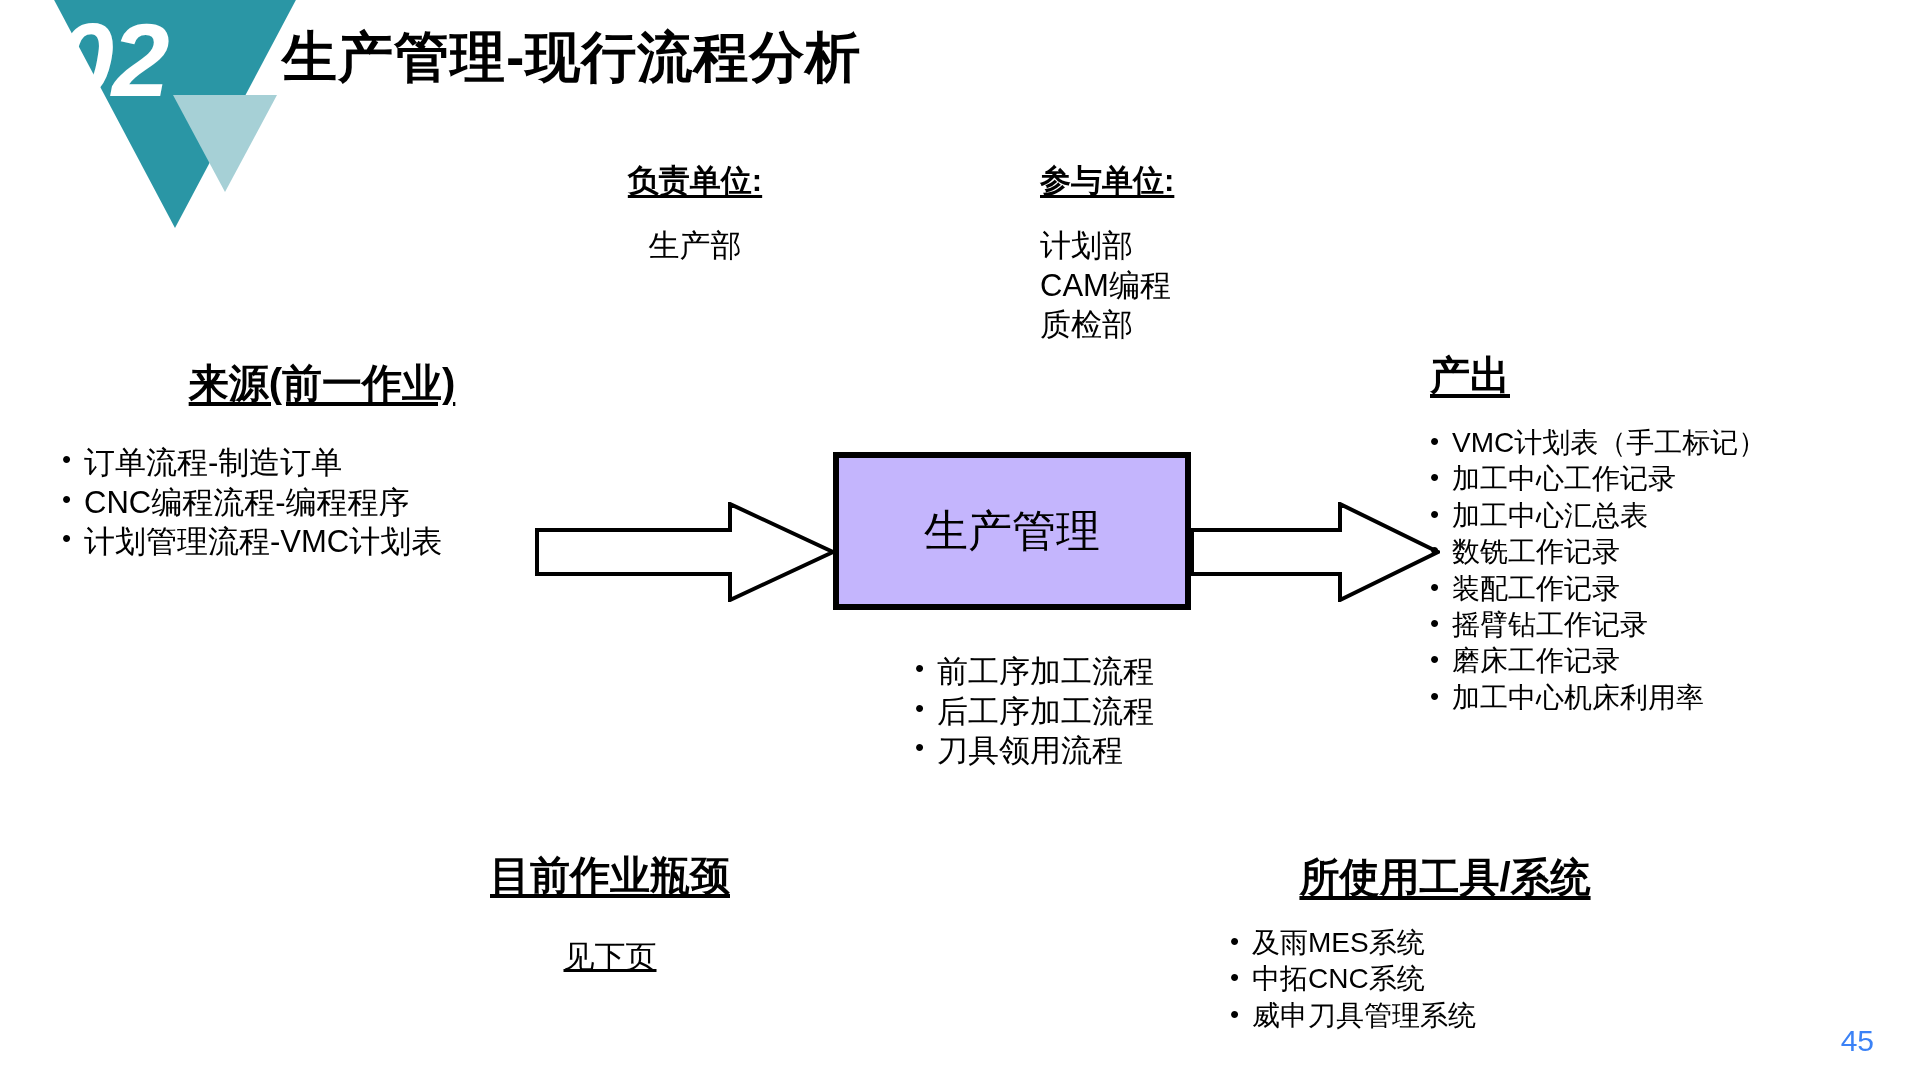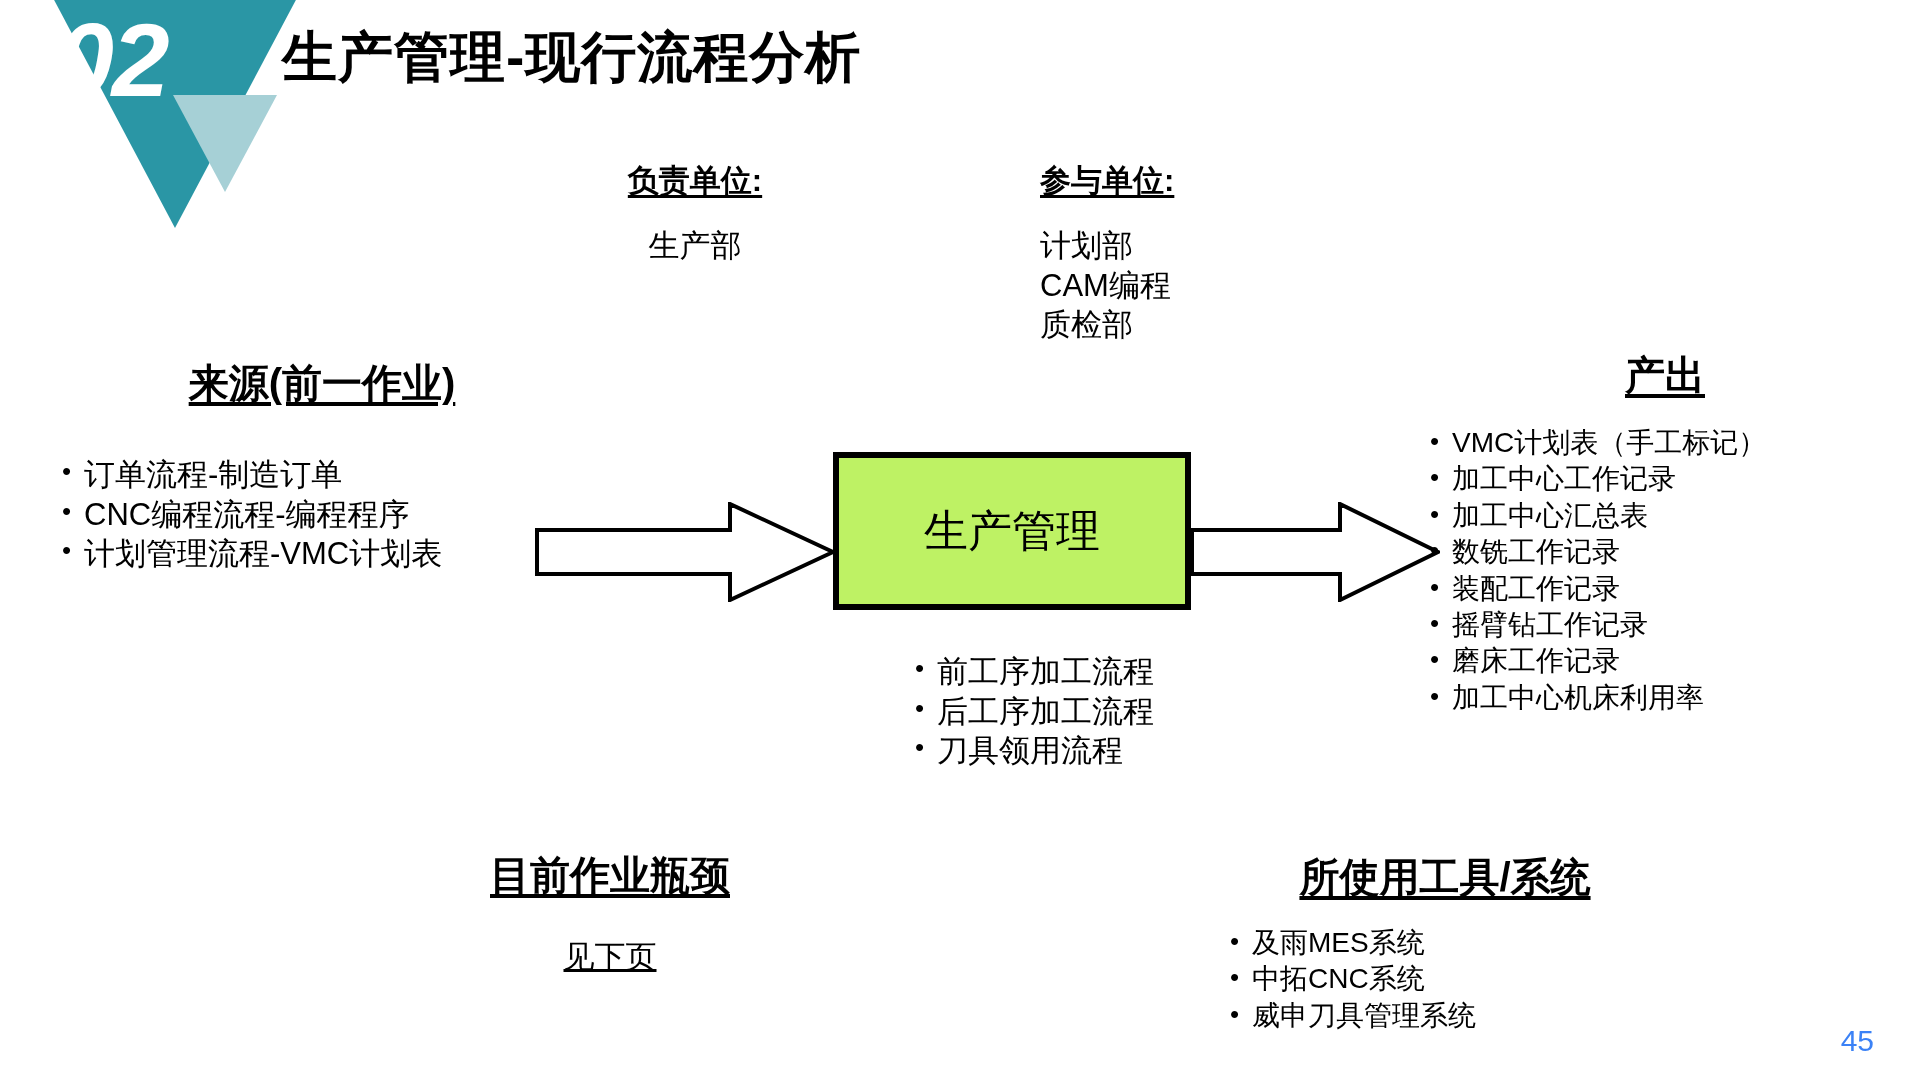--- a/index.html
+++ b/index.html
@@ -131,44 +131,44 @@
   #participating-unit .unit-list { margin-top: 24px; }
   #participating-unit .plain-line { text-align: left; }
 
   
   #source-block {
     left: 62px;
     top: 356px;
     width: 520px;
   }
   #source-block .head-wrap { text-align: center; }
-  #source-block ul.bullets { margin-top: 44px; }
+  #source-block ul.bullets { margin-top: 32px; }
 
   
   #output-block {
     left: 1430px;
     top: 348px;
     width: 470px;
   }
-  #output-block .head-wrap { text-align: center; }
+  #output-block .head-wrap { }
   #output-block ul.bullets { margin-top: 22px; }
 
   
   #process-box {
     position: absolute;
     left: 833px;
     top: 452px;
     width: 358px;
     height: 158px;
     border: 6px solid #000000;
     box-sizing: border-box;
     display: flex;
     align-items: center;
     justify-content: center;
-    background: #bef264;
+    background: #c4b5fd;
   }
   #process-box .box-label {
     font-size: 44px;
     font-weight: 400;
     white-space: nowrap;
   }
 
   
   .block-arrow {
     position: absolute;

